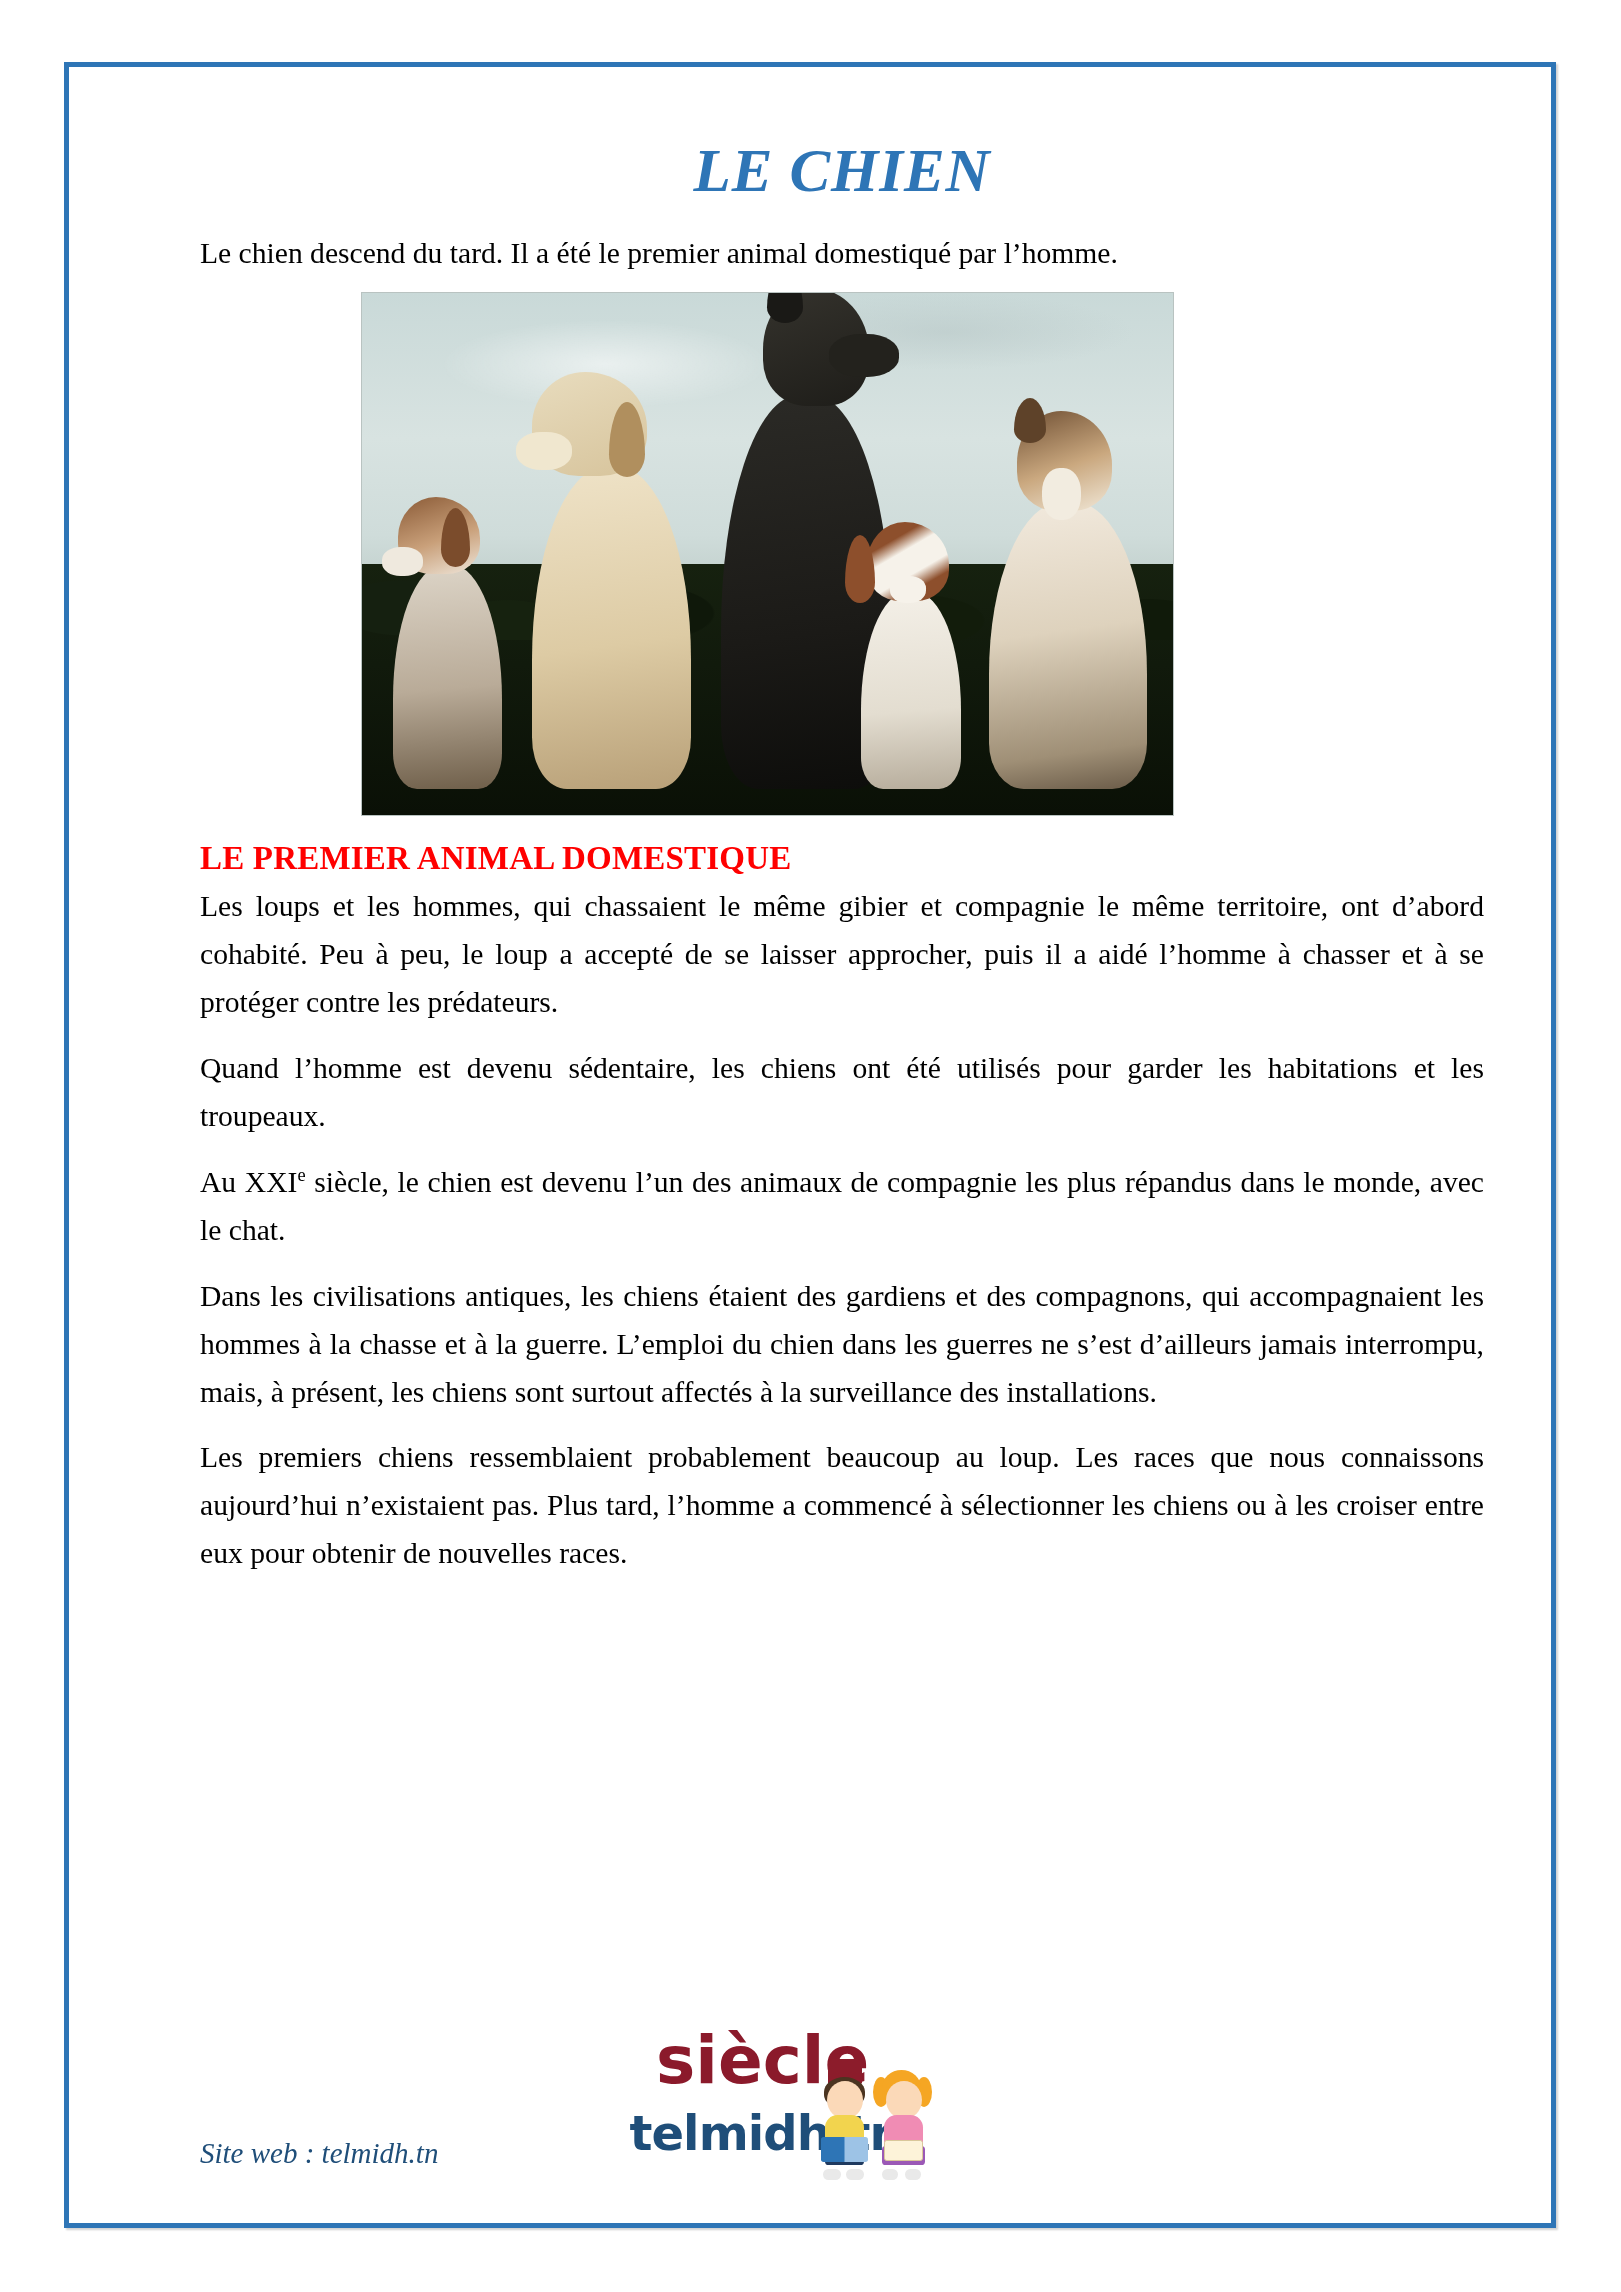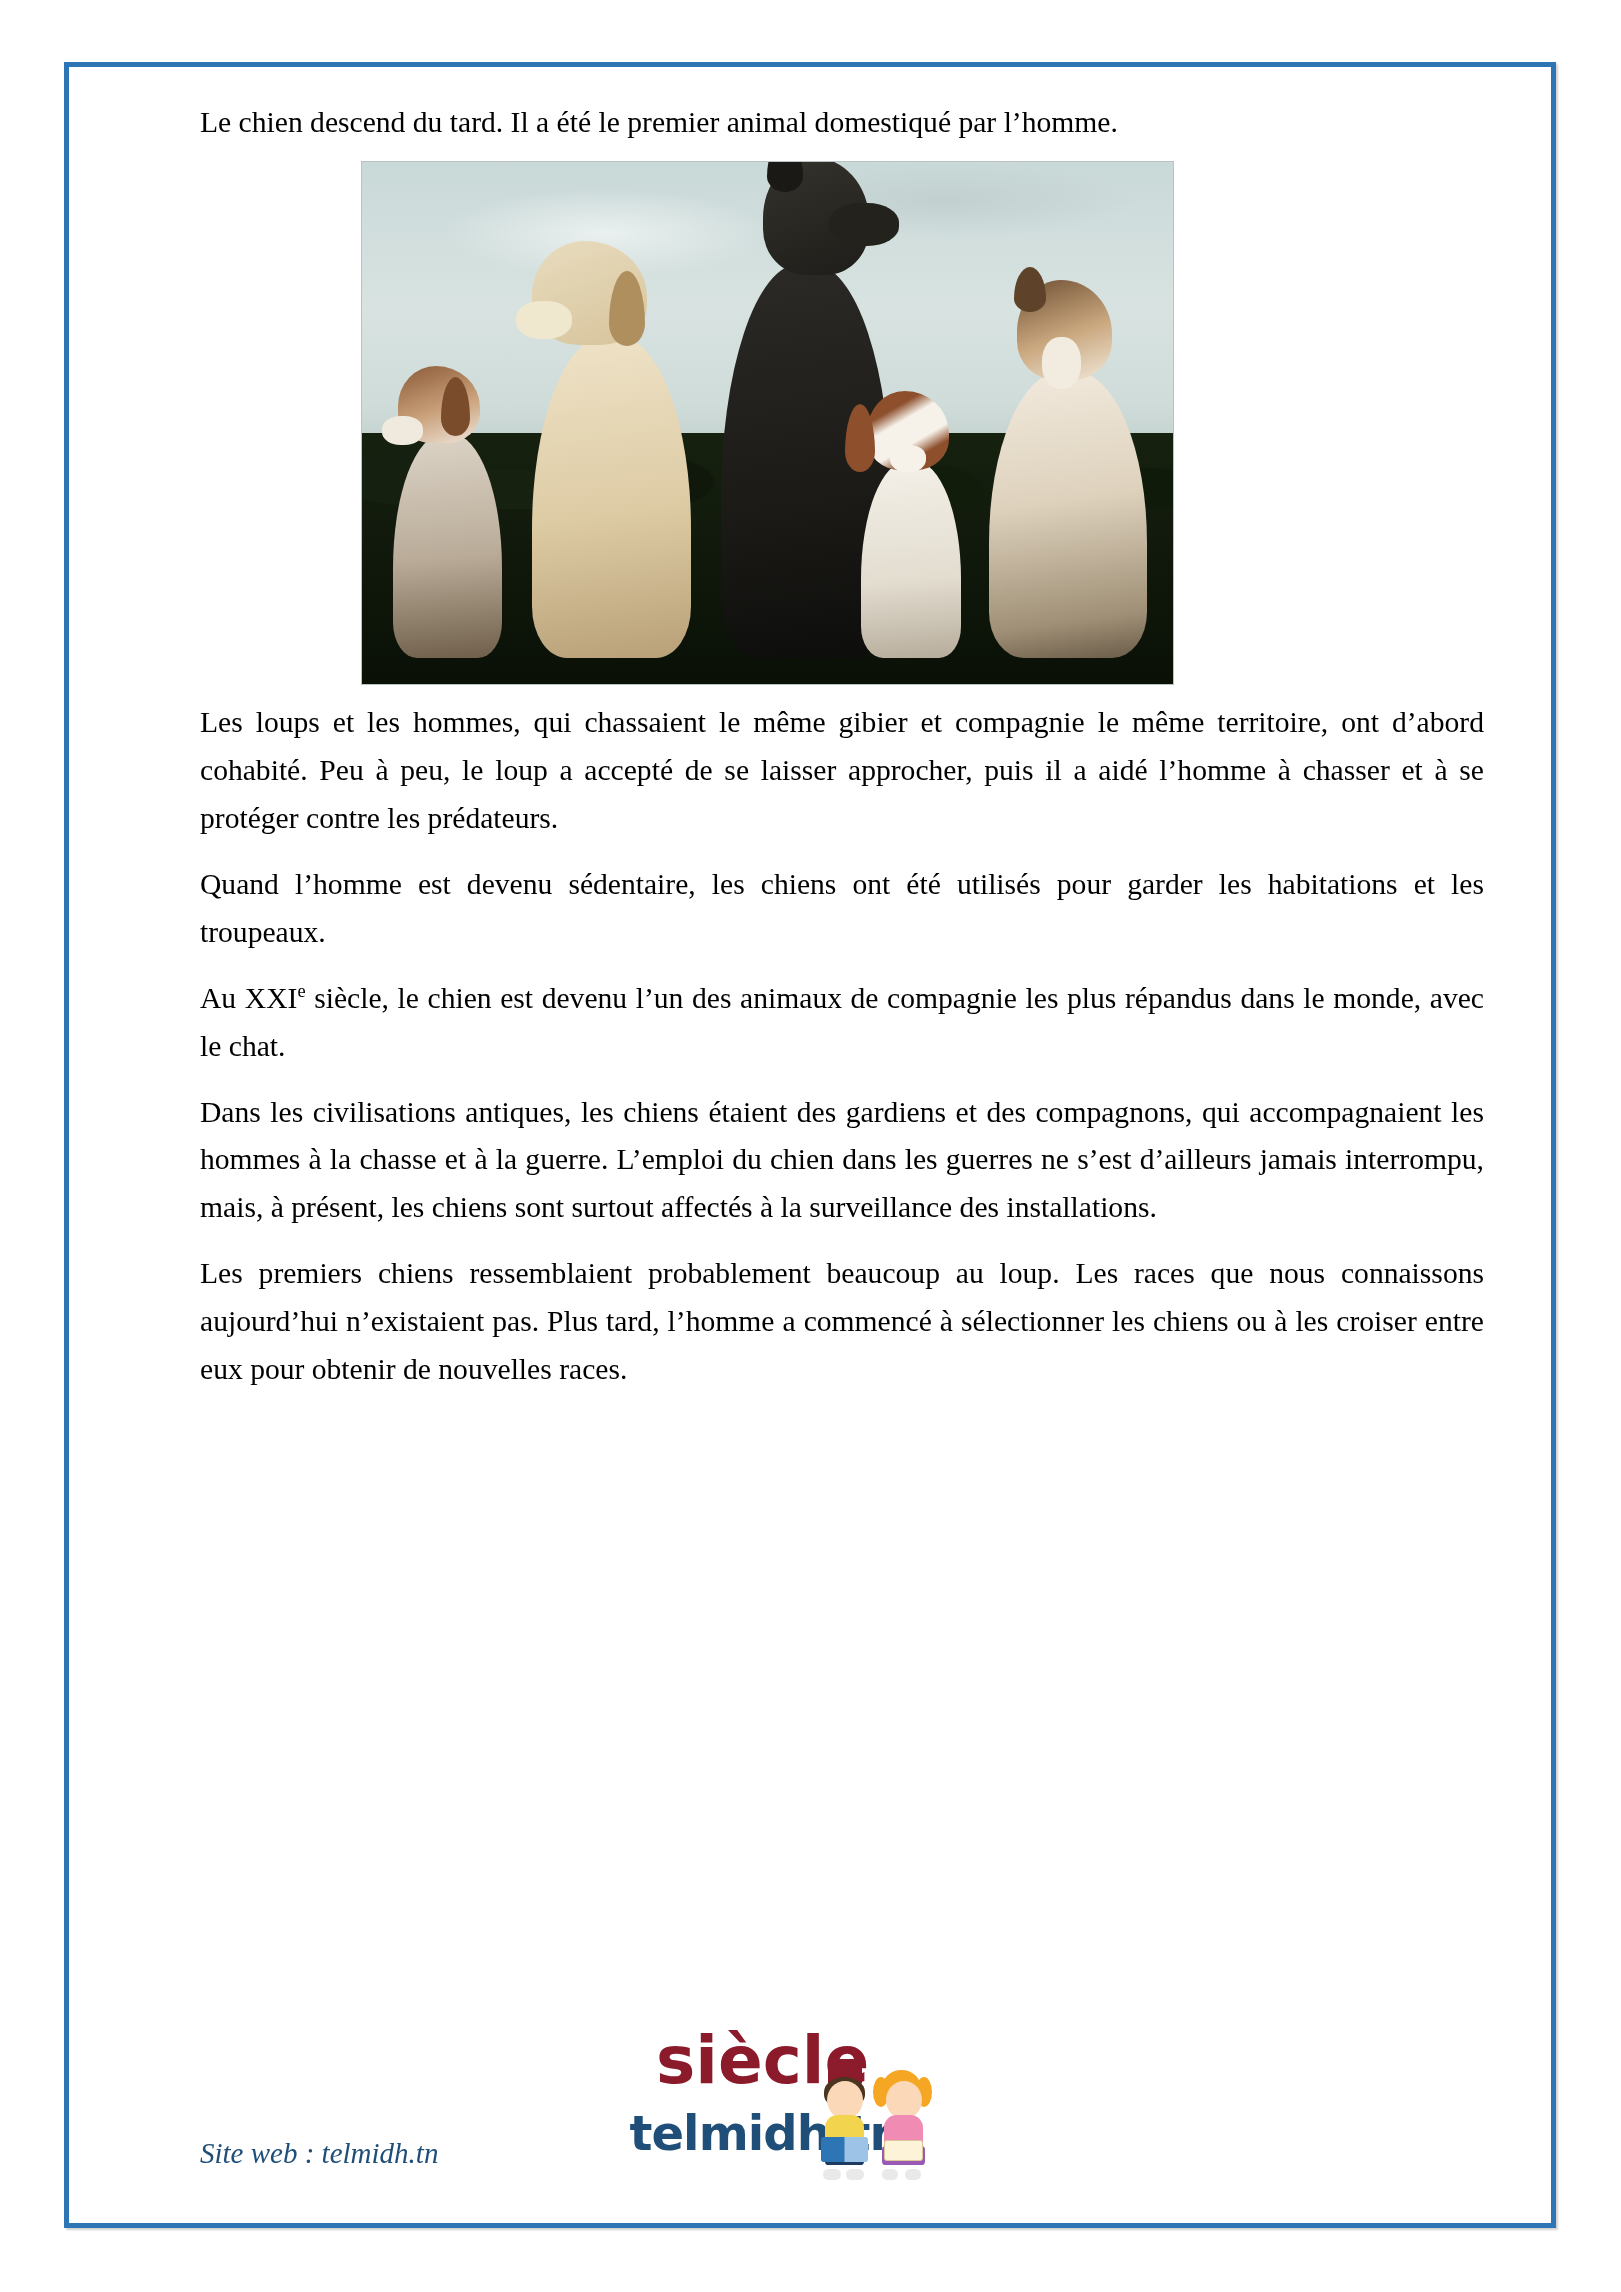--- a/index.html
+++ b/index.html
@@ -263,20 +263,21 @@
   #kidgirl .shoe1 { position:absolute; left:9px; bottom:0; width:16px; height:10.7px; background:#E9E9E9; border-radius:5.4px; }
   #kidgirl .shoe2 { position:absolute; left:32px; bottom:0; width:16px; height:10.7px; background:#E9E9E9; border-radius:5.4px; }
 </style>
 </head>
 <body>
 
 <div class="page">
   <div class="frame">
     <div class="content">
 
+      <h1 class="doc-title">LE CHIEN</h1>
 
       <p class="intro">Le chien descend du tard. Il a été le premier animal domestiqué par l’homme.</p>
 
       <div class="photo-wrap">
         <div class="sky"></div>
         <div class="ground"></div>
         <div class="bushline"></div>
 
         <div class="dog" id="dog1">
           <div class="body"></div>
@@ -307,20 +308,21 @@
         </div>
 
         <div class="dog" id="dog5">
           <div class="body"></div>
           <div class="head"></div>
           <div class="ear"></div>
           <div class="muzzle"></div>
         </div>
       </div>
 
+      <h2 class="red-head">LE PREMIER ANIMAL DOMESTIQUE</h2>
       <p class="body-p">Les loups et les hommes, qui chassaient le même gibier et compagnie le même territoire, ont d’abord cohabité. Peu à peu, le loup a accepté de se laisser approcher, puis il a aidé l’homme à chasser et à se protéger contre les prédateurs.</p>
       <p class="body-p">Quand l’homme est devenu sédentaire, les chiens ont été utilisés pour garder les habitations et les troupeaux.</p>
       <p class="body-p"><span>Au </span><span class="smallcaps">XXI</span><sup>e</sup><span> siècle, le chien est devenu l’un des animaux de compagnie les plus répandus dans le monde, avec le chat.</span></p>
       <p class="body-p">Dans les civilisations antiques, les chiens étaient des gardiens et des compagnons, qui accompagnaient les hommes à la chasse et à la guerre. L’emploi du chien dans les guerres ne s’est d’ailleurs jamais interrompu, mais, à présent, les chiens sont surtout affectés à la surveillance des installations.</p>
 
       <p class="body-p">Les premiers chiens ressemblaient probablement beaucoup au loup. Les races que nous connaissons aujourd’hui n’existaient pas. Plus tard, l’homme a commencé à sélectionner les chiens ou à les croiser entre eux pour obtenir de nouvelles races.</p>
 
     </div>
 
     <div class="footer">

